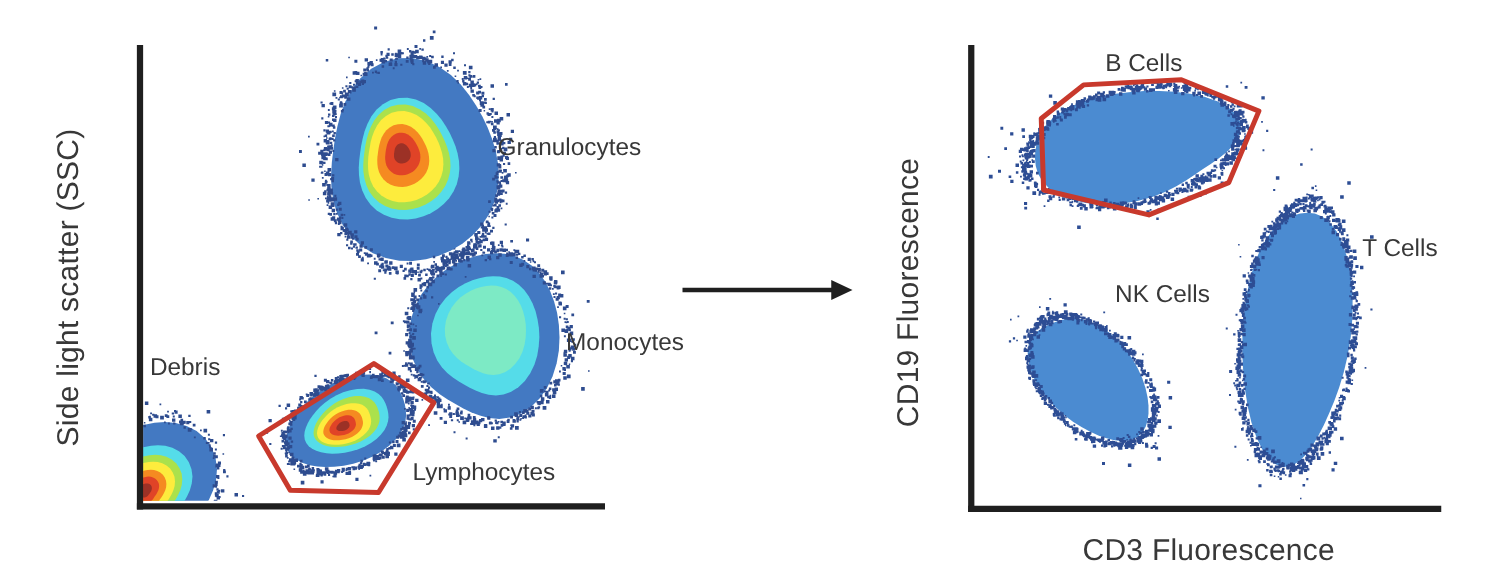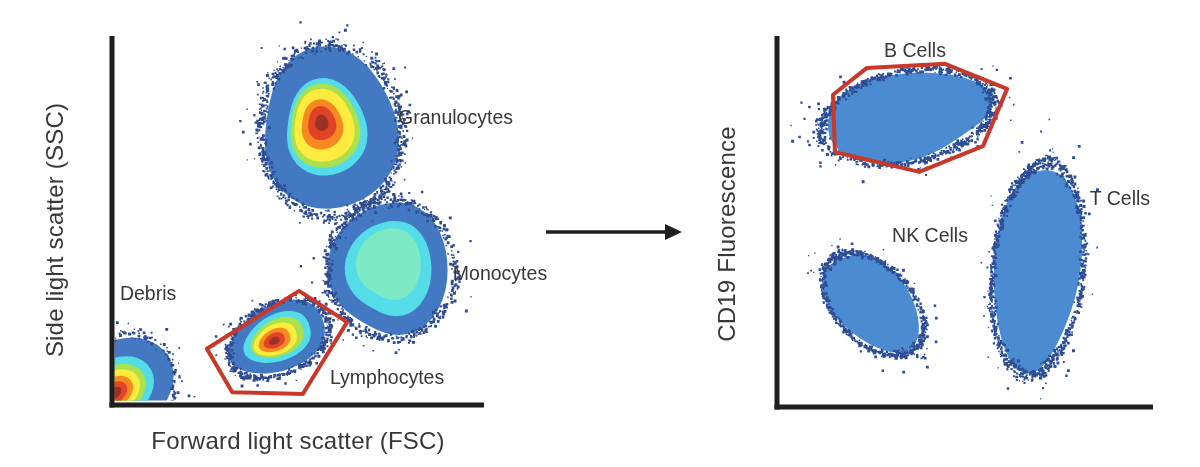--- a/index.html
+++ b/index.html
@@ -93,15 +93,15 @@
         <text x="930.0" y="235.0" dy="0.35em" text-anchor="middle" fill="#383838" font-size="19.5">NK Cells</text>
         <text x="1119.9" y="198.1" dy="0.35em" text-anchor="middle" fill="#383838" font-size="19.5">T Cells</text>
       </g>
       <g>
         <line x1="546" y1="232" x2="667" y2="232" stroke="#1f1f1f" stroke-width="3.5"></line>
         <polygon points="665,224 682,232 665,240" fill="#1f1f1f"></polygon>
       </g>
     </svg>
 
   <div class="axis-label vertical" style="left:55px;top:230px">Side light scatter (SSC)</div>
-  <div class="axis-label" style="left:298px;top:441px">Forward light scatter (FSC)</div>
   <div class="axis-label vertical" style="left:727px;top:234px">CD19 Fluorescence</div>
+  <div class="axis-label" style="left:967px;top:441px">CD3 Fluorescence</div>
 </div>
 
 </body></html>

